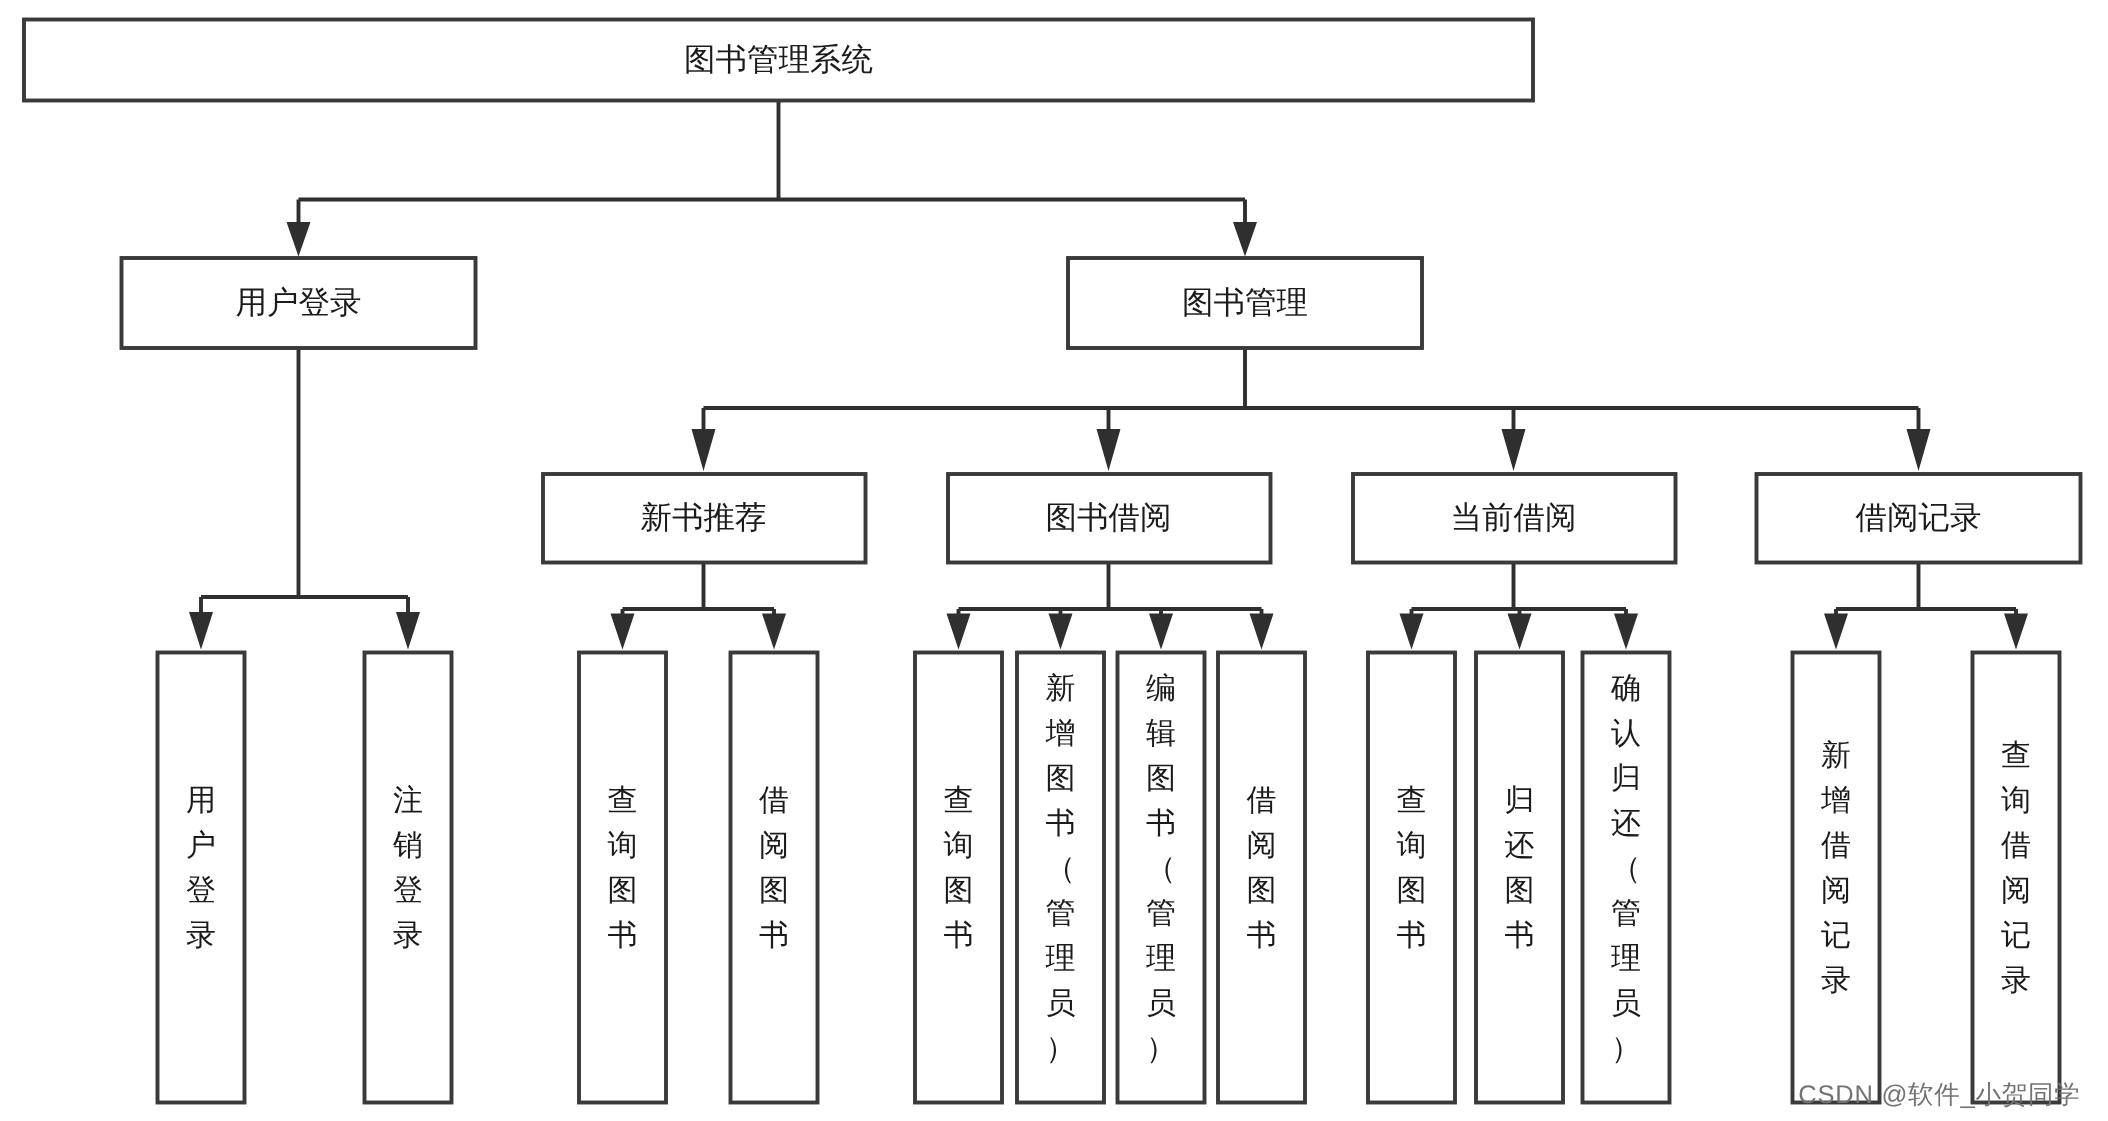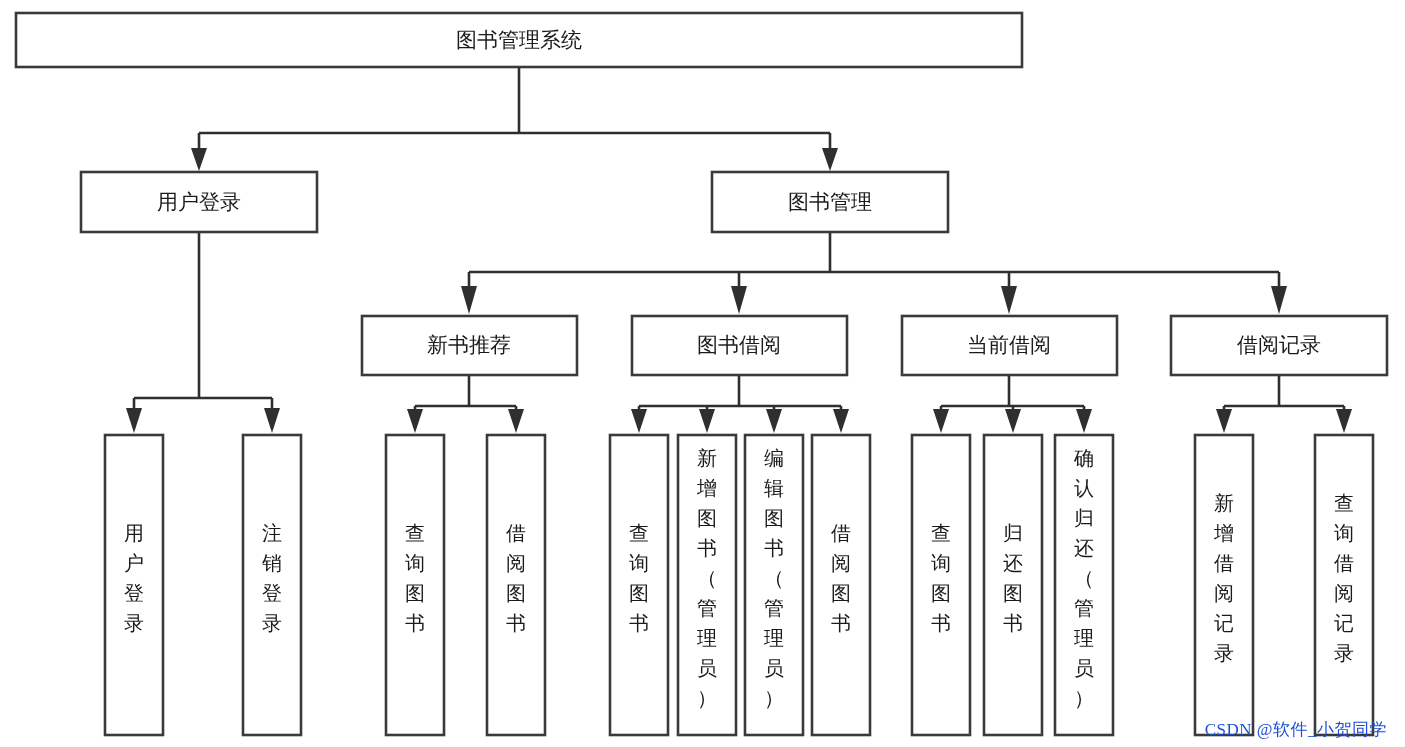--- a/index.html
+++ b/index.html
@@ -44,22 +44,22 @@
   }
   .arrow-head {
     fill: #2f2f2f;
     stroke: none;
   }
   .watermark {
     position: absolute;
     right: 18px;
     bottom: 6px;
     font-size: 17px;
-    color: #1d4ed8;
-    font-family: Liberation Serif, serif;
+    color: #737373;
+    font-family: Liberation Sans, sans-serif;
     white-space: nowrap;
     letter-spacing: 0.5px;
     pointer-events: none;
   }
 </style>
 </head>
 <body>
 
 <svg id="diagram" viewBox="0 0 1405 747" xmlns="http://www.w3.org/2000/svg">
 

